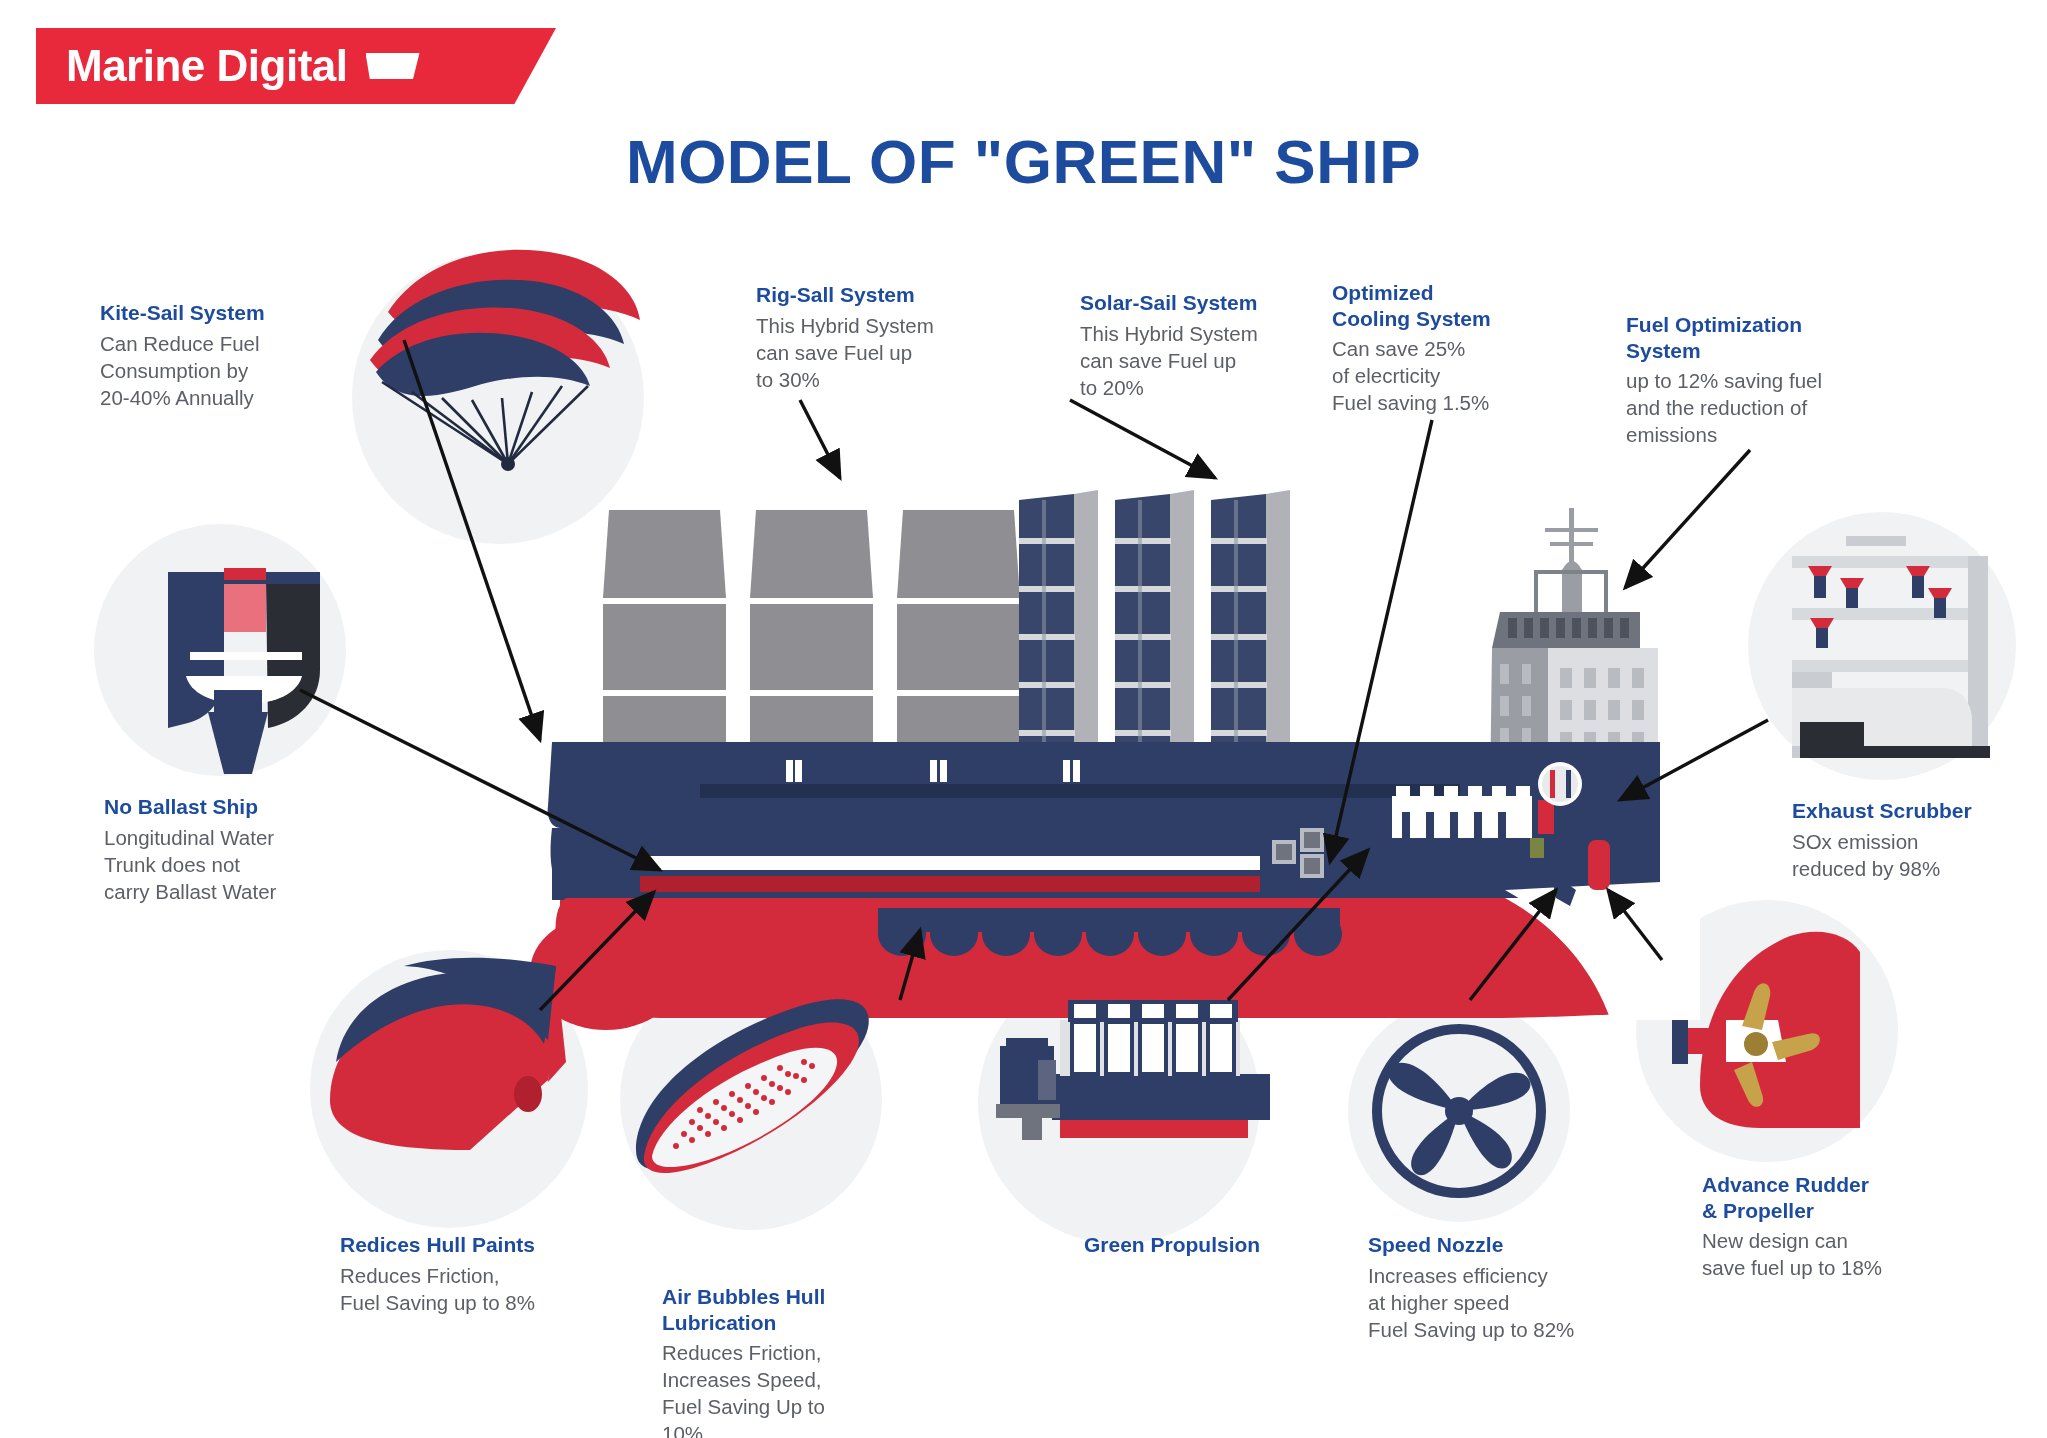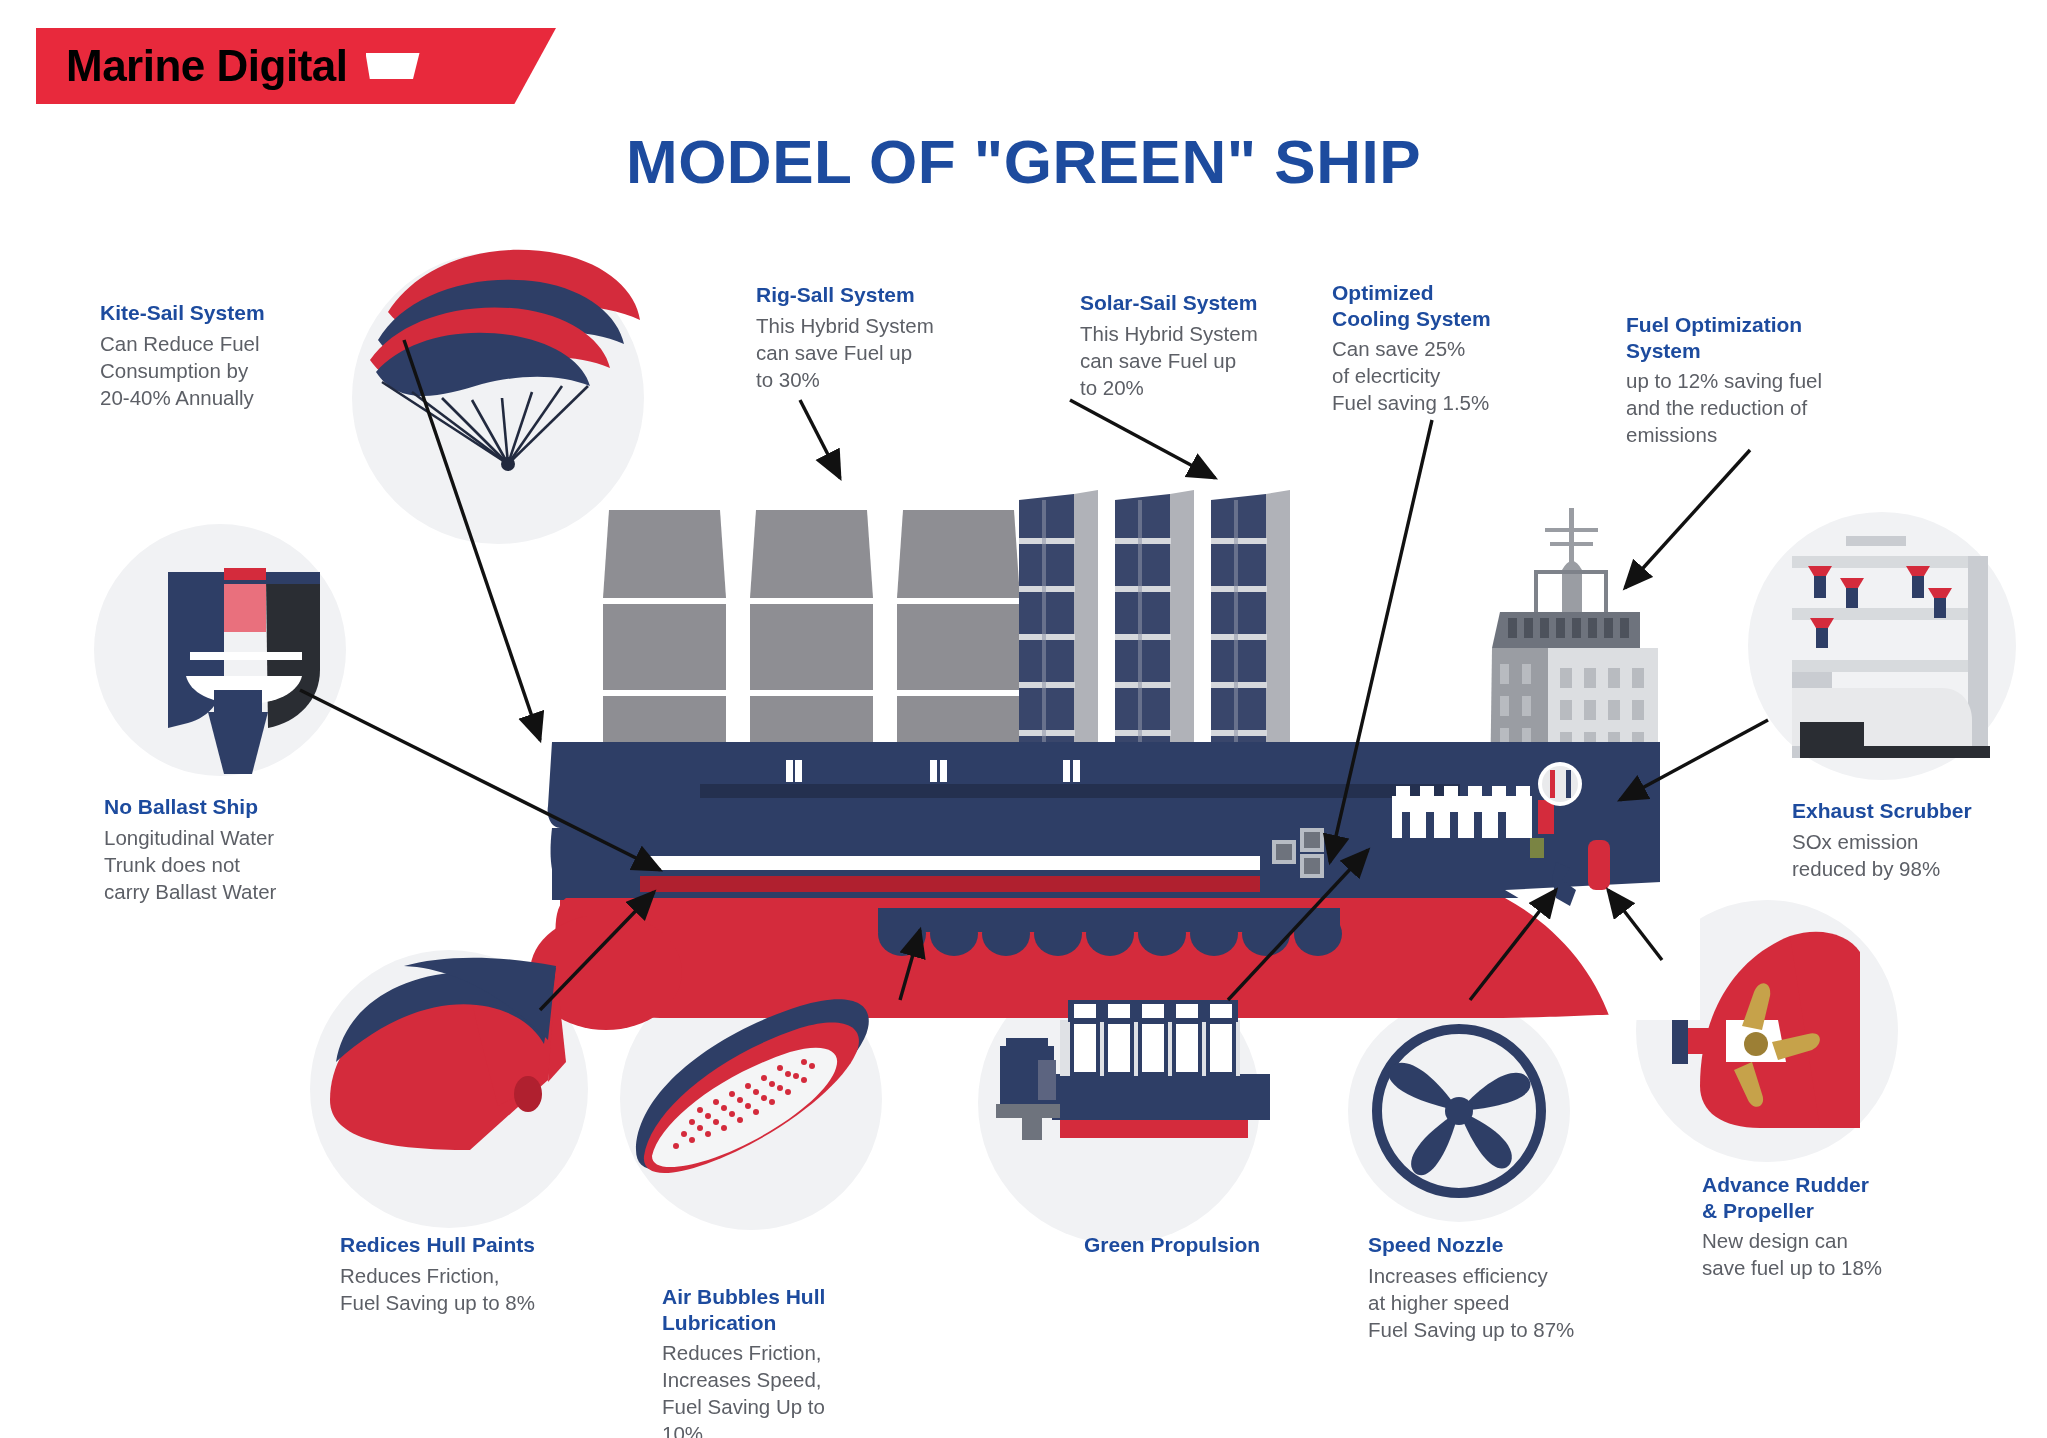--- a/index.html
+++ b/index.html
@@ -13,21 +13,21 @@
 
   
   .logo-banner {
     position: absolute; left: 36px; top: 28px;
     width: 520px; height: 76px;
     background: #e8293c;
     clip-path: polygon(0 0, 100% 0, 92% 100%, 0 100%);
     display: flex; align-items: center; padding-left: 30px;
   }
   .logo-text {
-    color: #000000; font-size: 44px; font-weight: bold;
+    color: #ffffff; font-size: 44px; font-weight: bold;
     letter-spacing: -0.5px; line-height: 1;
   }
   .logo-mark {
     width: 54px; height: 26px; margin-left: 18px; background:#ffffff;
     clip-path: polygon(0 0, 100% 0, 88% 100%, 8% 100%);
   }
 
   
   .main-title {
     position: absolute; left: 0; top: 126px; width: 2047px;
@@ -666,21 +666,21 @@
   </div>
 
   <div class="callout" style="left:1022px; top:1232px; width:300px;margin-left:48px;">
     <div class="ttl" style="padding-left:14px;">Green Propulsion</div>
   </div>
 
   <div class="callout" style="left:1368px; top:1232px; width:230px;">
     <div class="ttl">Speed Nozzle</div>
     <div class="desc">Increases efficiency
 at higher speed
-Fuel Saving up to 87%</div>
+Fuel Saving up to 82%</div>
   </div>
 
   <div class="callout" style="left:1702px; top:1172px; width:220px;">
     <div class="ttl" style="white-space:pre-line;">Advance Rudder
 &amp; Propeller</div>
     <div class="desc">New design can
 save fuel up to 18%</div>
   </div>
 
 </div>

